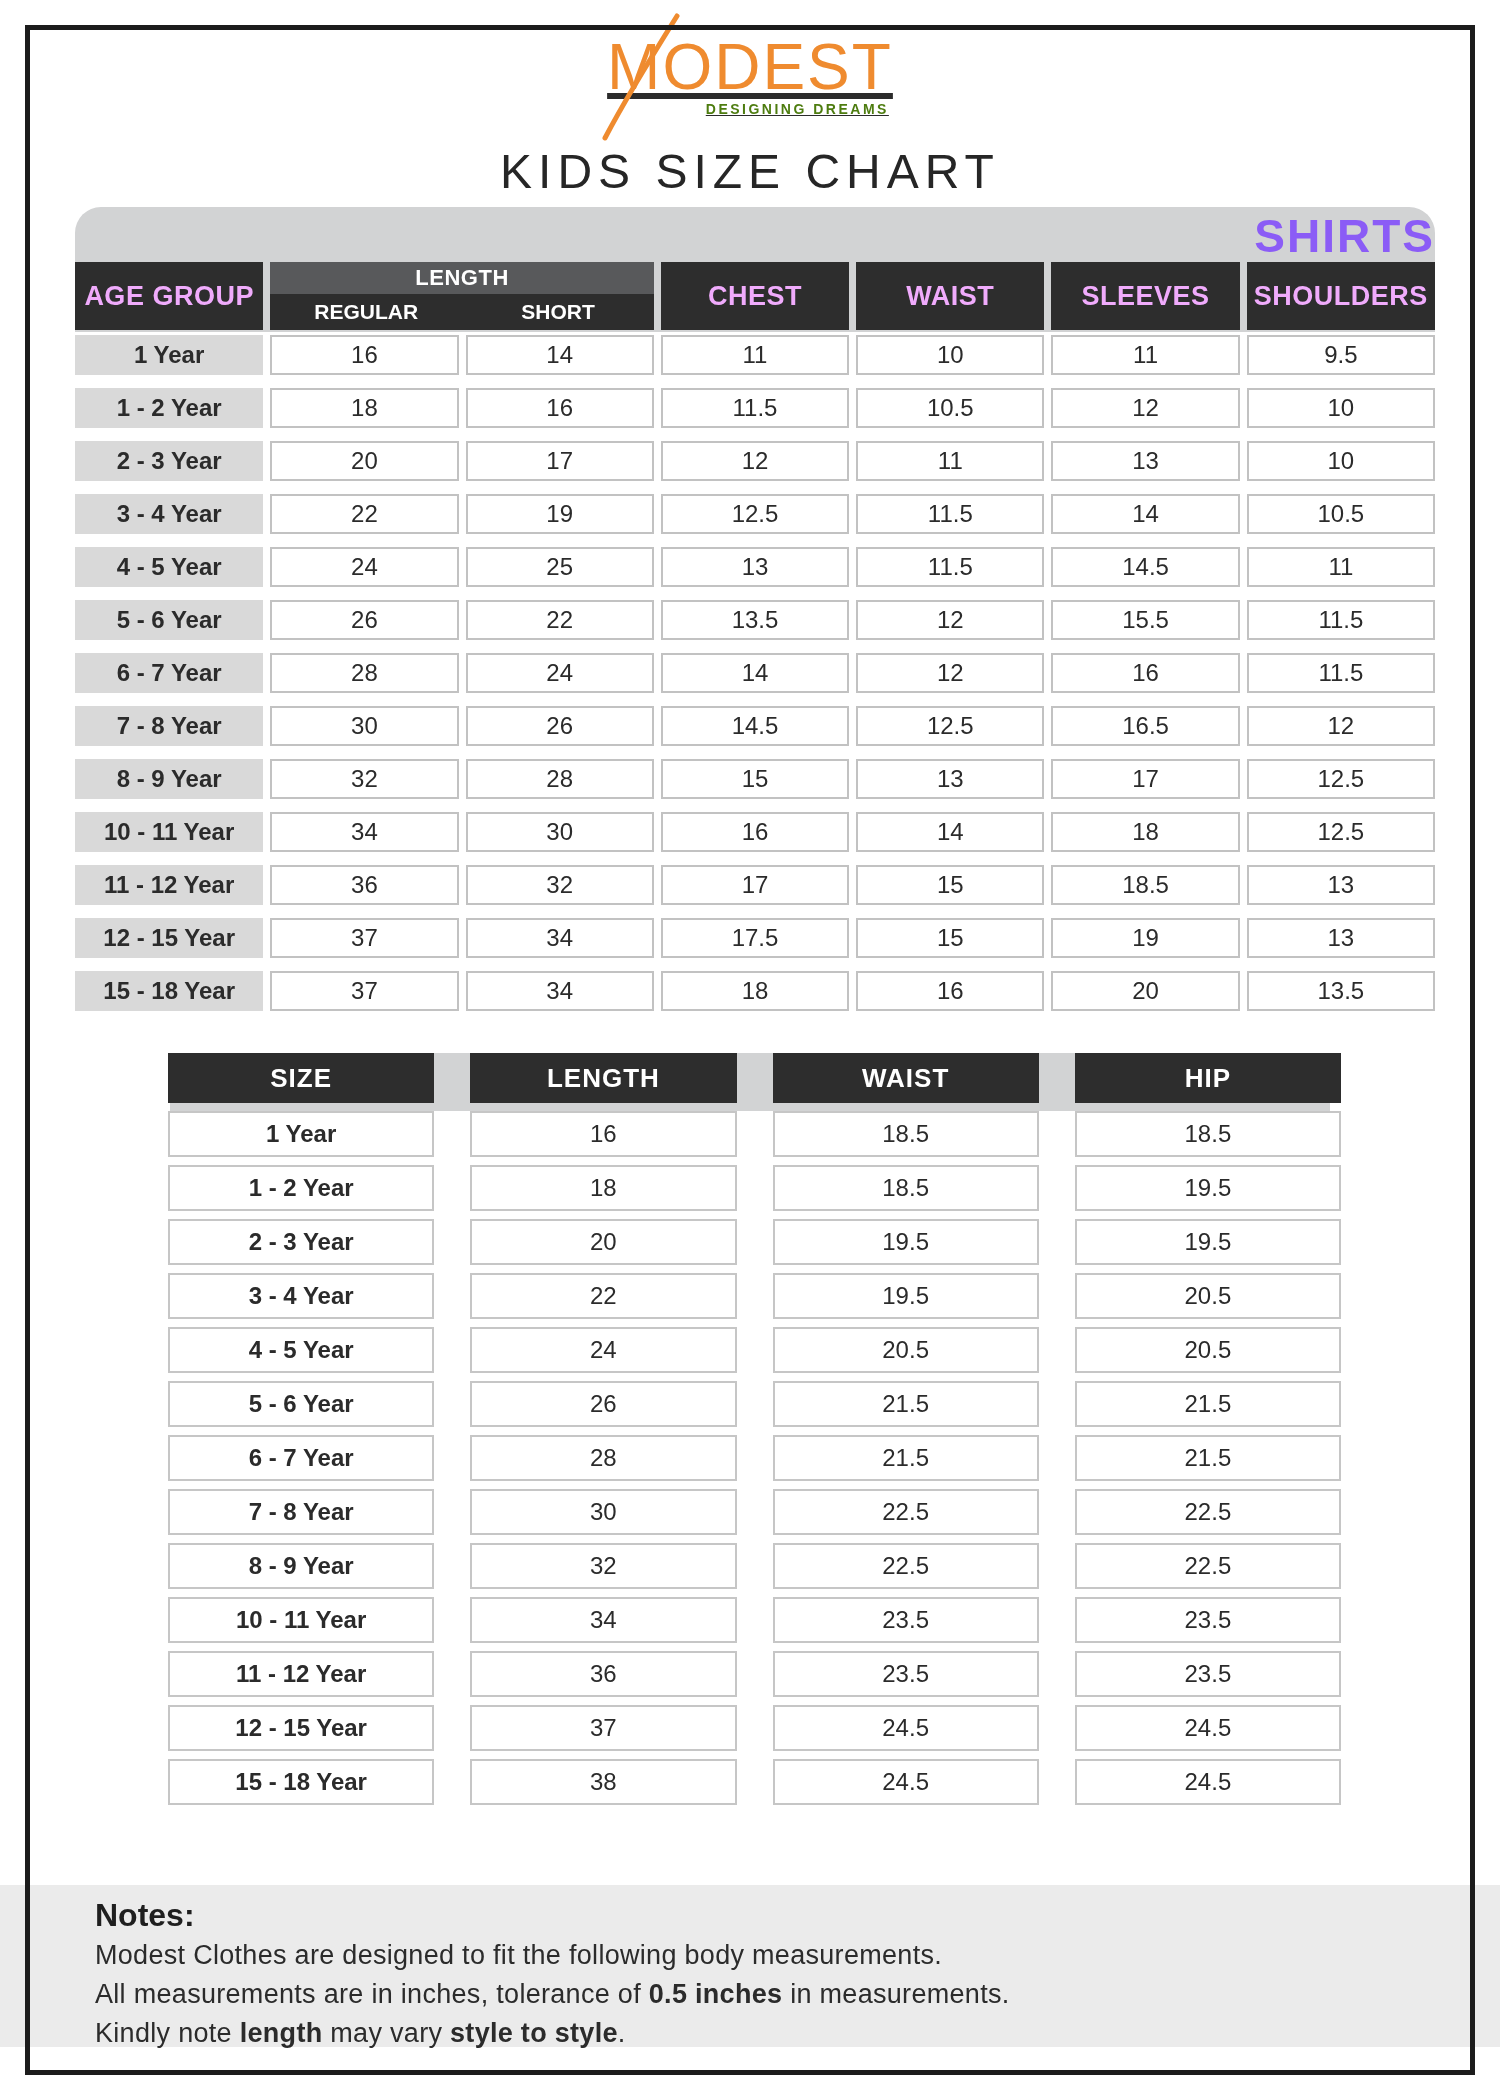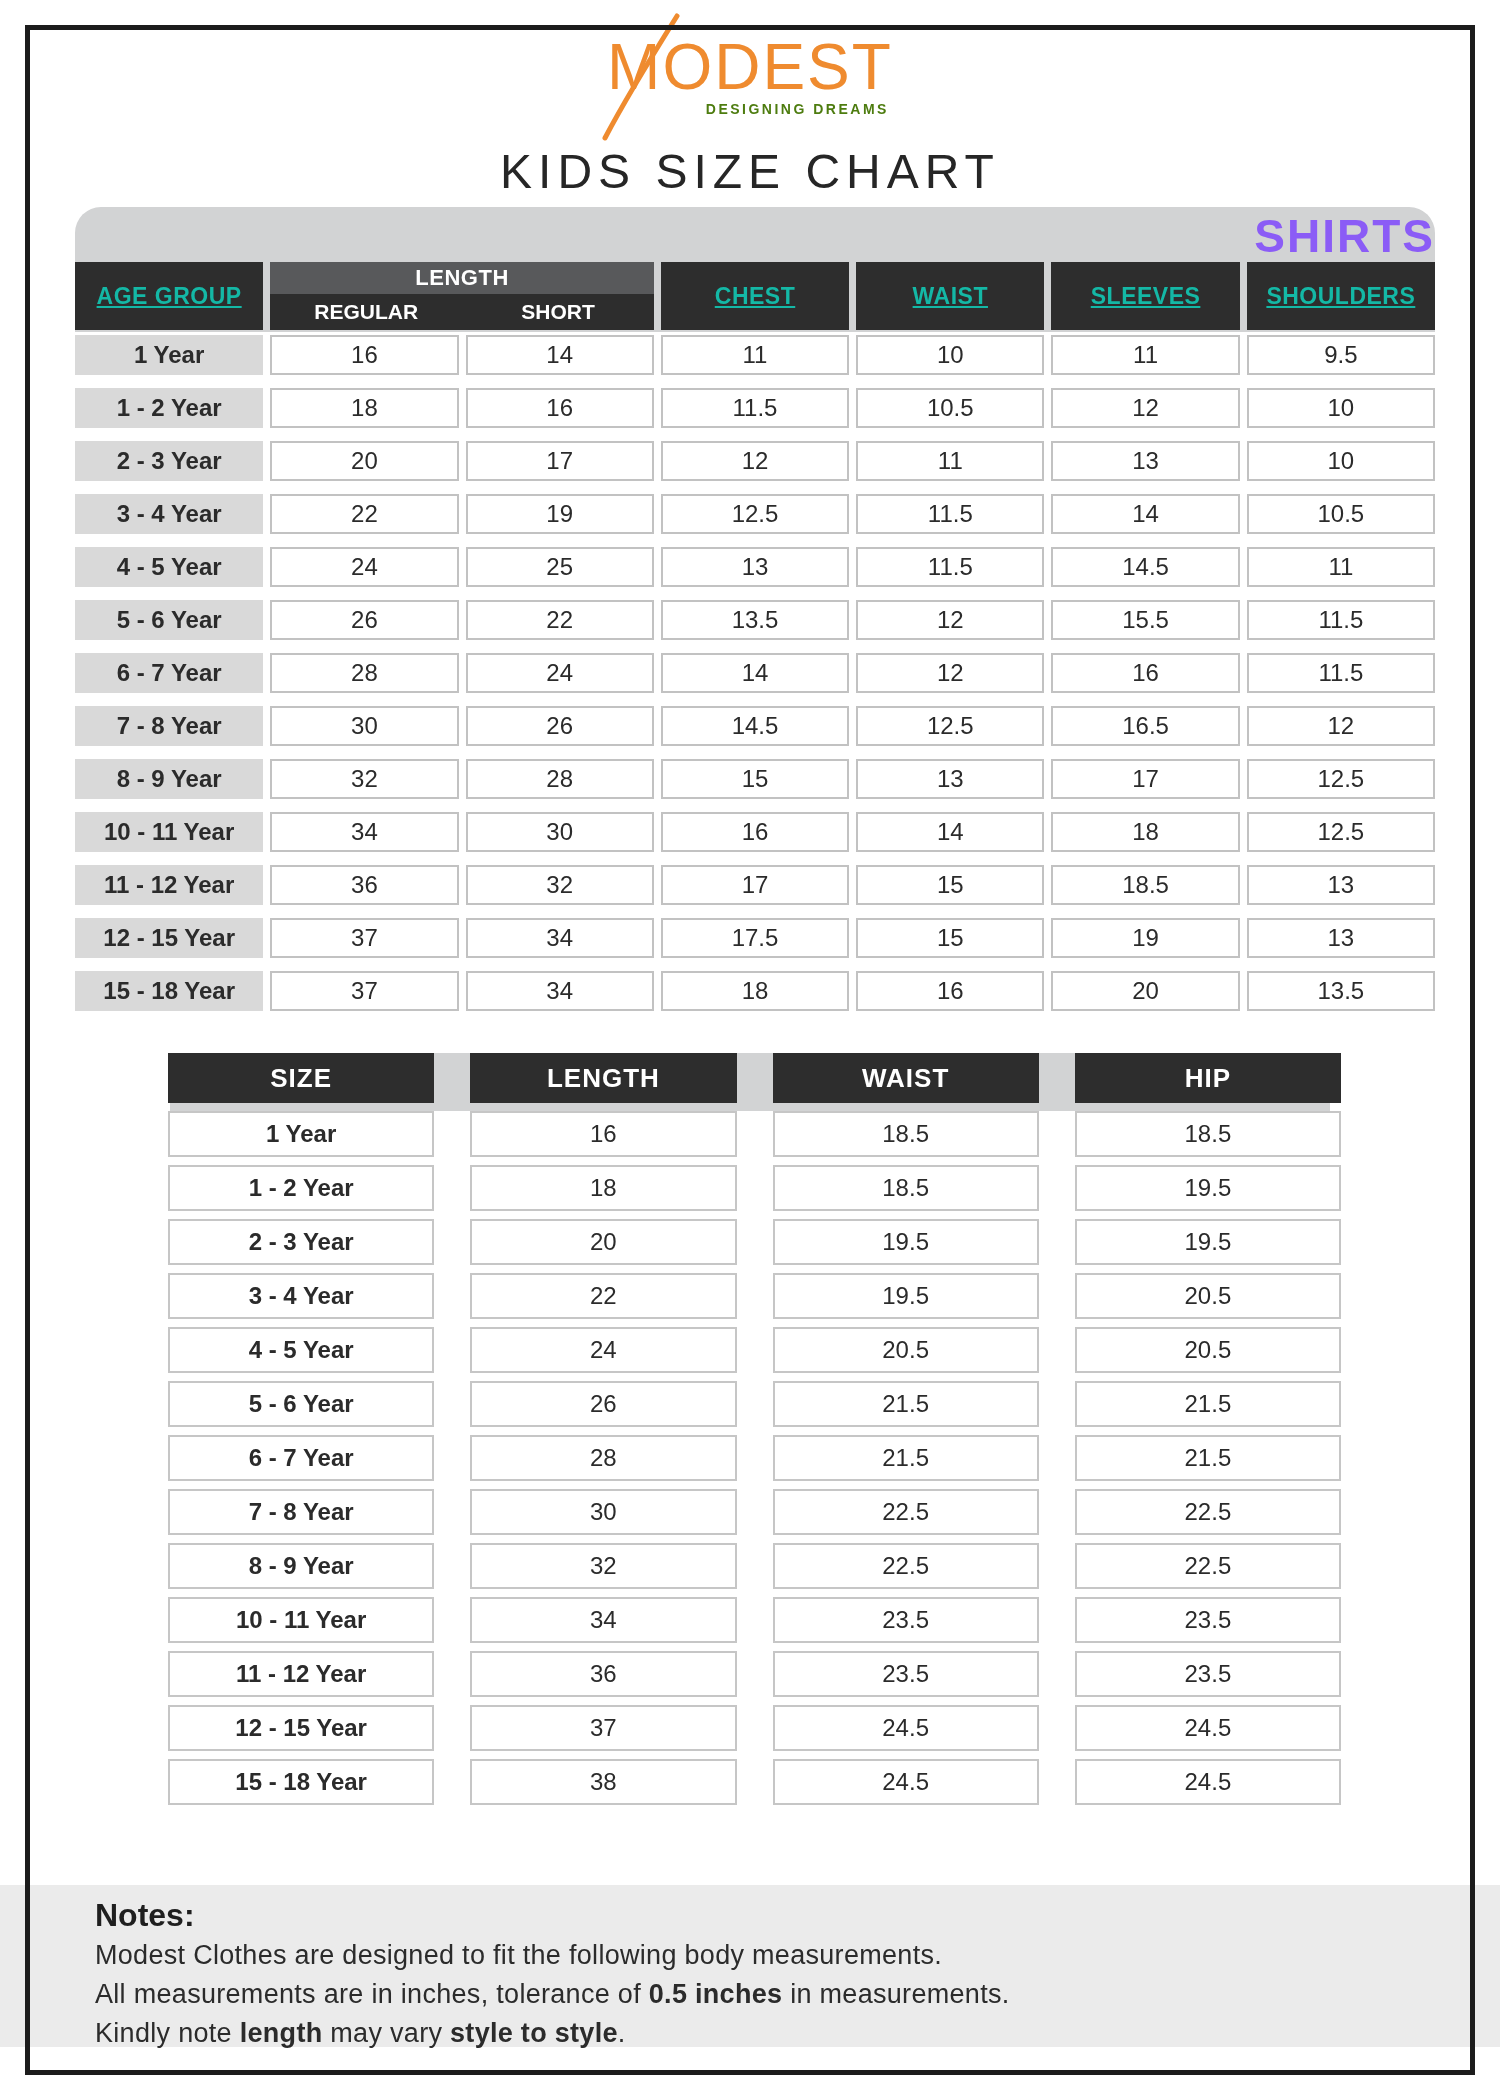--- a/index.html
+++ b/index.html
@@ -1,36 +1,36 @@
 <!DOCTYPE html>
 <html><head>
 <meta charset="utf-8">
 <style>
   html,body{margin:0;padding:0;background:#fff;}
   .page{position:relative;width:1500px;height:2100px;background:#ffffff;overflow:hidden;
         font-family:"Liberation Sans", sans-serif;color:#2b2b2b;}
   .frame{position:absolute;left:25px;top:25px;right:25px;bottom:25px;border:5px solid #1c1c1c;z-index:10;pointer-events:none;}
 
   
-  .logo{position:absolute;top:34px;left:0;right:0;display:flex;flex-direction:column;align-items:center;}
+  .logo{position:absolute;top:34px;left:0;right:0;display:flex;flex-direction:column;align-items:center;text-decoration:underline;}
   .logo-inner{position:relative;width:fit-content;text-align:right;}
   .brand{display:block;font-size:64px;letter-spacing:2px;color:#EF8B2F;font-weight:400;line-height:1.05;}
   .tagline{display:block;font-size:14px;font-weight:bold;letter-spacing:2.5px;color:#4d7c0f;margin-top:0px;padding-right:4px;}
   .logo-swoosh{position:absolute;left:-16px;top:-22px;}
   .kids-title{position:absolute;top:144px;left:0;right:0;text-align:center;
               font-size:48px;letter-spacing:6px;color:#262626;font-weight:400;}
 
   
   .shirts{position:absolute;left:75px;top:207px;width:1360px;}
   .shirts-bg{position:absolute;left:0;top:0;width:100%;height:125px;background:#D2D3D4;border-radius:26px 26px 0 0;}
   .sec-title{position:relative;text-align:right;font-size:46px;font-weight:bold;color:#8b5cf6;
              letter-spacing:2px;height:55px;line-height:58px;}
   .sh-grid{position:relative;display:grid;grid-template-columns:repeat(7,1fr);column-gap:7px;}
-  .hcell{height:68px;background:#2D2D2D;color:#14b8a6;display:flex;align-items:center;justify-content:center;
-         font-weight:bold;font-size:23px;letter-spacing:0.5px;text-decoration:underline;}
+  .hcell{height:68px;background:#2D2D2D;color:#f0abfc;display:flex;align-items:center;justify-content:center;
+         font-weight:bold;font-size:27px;letter-spacing:0.5px;}
   .hgroup{grid-column:2 / span 2;height:68px;display:flex;flex-direction:column;}
   .hgroup-top{height:32px;background:#58595B;color:#fff;font-weight:bold;font-size:22px;
               display:flex;align-items:center;justify-content:center;letter-spacing:0.5px;}
   .hgroup-bottom{flex:1;background:#2D2D2D;display:flex;}
   .hgroup-bottom span{flex:1;color:#fff;font-weight:bold;font-size:21px;display:flex;align-items:center;justify-content:center;}
   .sh-rows{position:relative;display:grid;grid-template-columns:repeat(7,1fr);column-gap:7px;row-gap:13px;margin-top:5px;}
   .label{height:40px;background:#D9D9D9;display:flex;align-items:center;justify-content:center;
          font-weight:bold;font-size:24px;color:#2b2b2b;}
   .value{height:36px;background:#fff;border:2px solid #C2C2C2;display:flex;align-items:center;justify-content:center;
          font-size:24px;color:#2b2b2b;}

